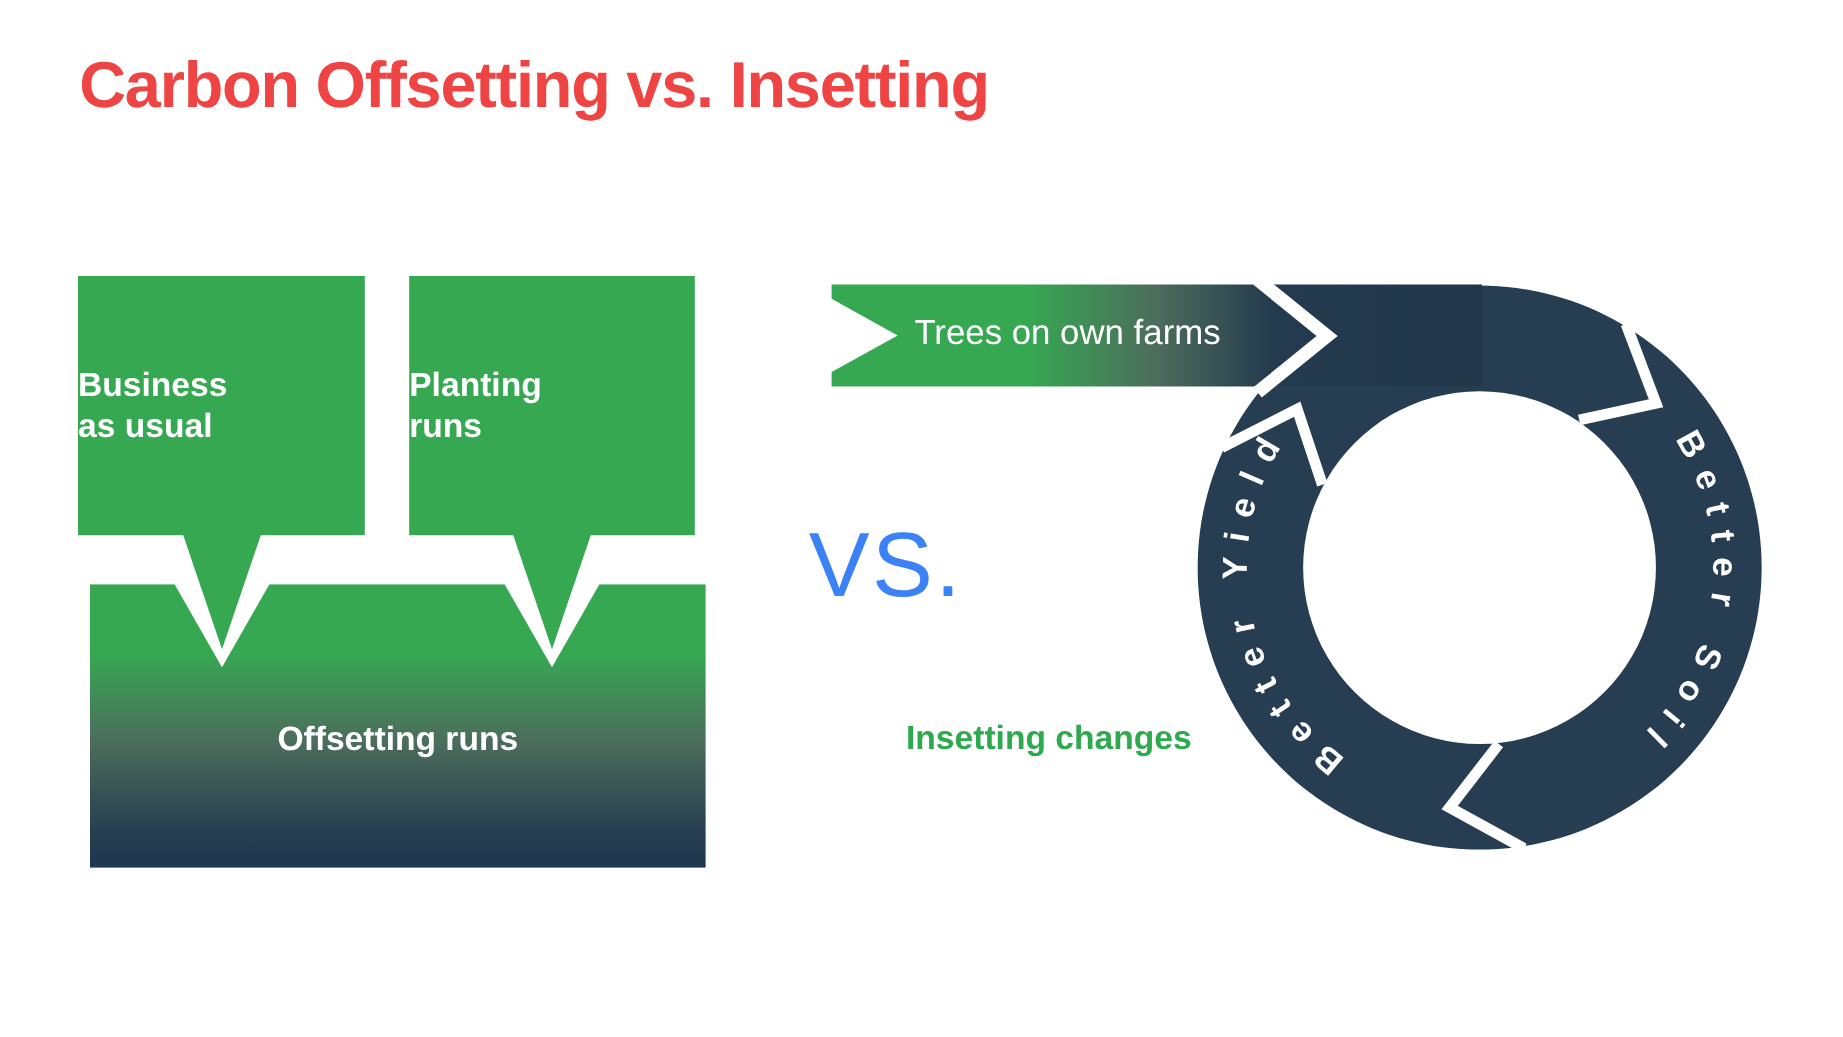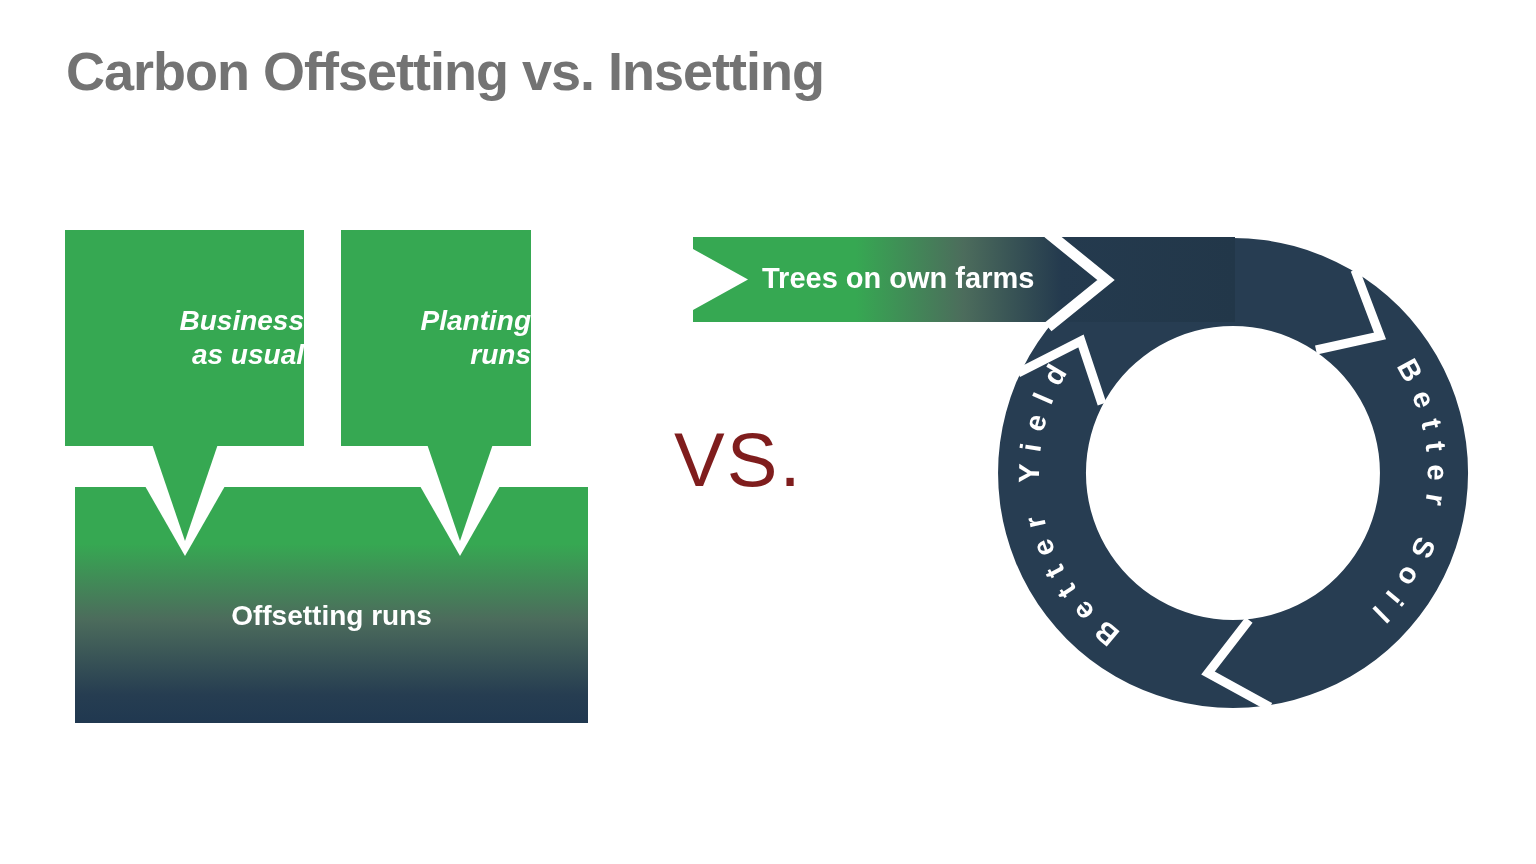--- a/index.html
+++ b/index.html
@@ -11,77 +11,76 @@
     overflow: hidden;
     font-family: "Liberation Sans", "DejaVu Sans", sans-serif;
   }
   .abs { position: absolute; }
 
   .title {
     left: 66px; top: 40px;
     font-size: 54px;
     font-weight: 800;
     letter-spacing: -1px;
-    color: #737373;
+    color: #ef4444;
   }
 
   
   .bubble {
     top: 230px;
     height: 216px;
     background: #36A852;
     display: flex;
     flex-direction: column;
-    align-items: flex-end;
+    align-items: flex-start;
     justify-content: center;
     color: #ffffff;
     font-size: 28px;
     font-weight: 700;
     line-height: 34px;
     text-align: center;
-    font-style: italic;
   }
   .bubble.one { left: 65px; width: 239px; }
-  .bubble.two { left: 341px; width: 190px; }
+  .bubble.two { left: 341px; width: 238px; }
 
   .bg-box {
     left: 65px; top: 487px;
     width: 513px; height: 236px;
     background: linear-gradient(180deg,
       #36A852 0%, #36A852 24%, #4C6C5C 56%, #263D51 88%, #203850 100%);
     color: #ffffff;
     font-size: 28px;
     font-weight: 700;
     line-height: 34px;
     text-align: center;
     box-sizing: border-box;
     padding-top: 112px;
     margin-left: 10px;
   }
 
   .vs {
-    left: 674px; top: 416px;
+    left: 674px; top: 428px;
     font-size: 76px;
     font-weight: 400;
     letter-spacing: 2px;
-    color: #7f1d1d;
+    color: #3b82f6;
   }
 
   .caption {
     left: 755px; top: 597px;
     font-size: 28px;
     font-weight: 700;
     line-height: 35px;
     color: #2DA94E;
   }
 
   .banner-label {
     left: 762px; top: 262px;
     font-size: 29px;
-    font-weight: 700;
+    font-weight: 400;
     color: #ffffff;
   }
 
   svg.overlay { position: absolute; left: 0; top: 0; }
 
   .ring-text {
     font-family: "Liberation Sans", "DejaVu Sans", sans-serif;
     font-size: 29px;
     font-weight: 700;
     letter-spacing: 12px;
@@ -143,15 +142,16 @@
     <text class="ring-text">
       <textPath href="#arcSoil" startOffset="50%" text-anchor="middle">Better Soil</textPath>
     </text>
   </svg>
 
   <div class="abs banner-label">Trees on own farms</div>
 
   <div class="abs vs">VS.</div>
 
   <div class="abs caption">
+    <div>Insetting changes</div>
   </div>
 
 </div>
 
 </body></html>

